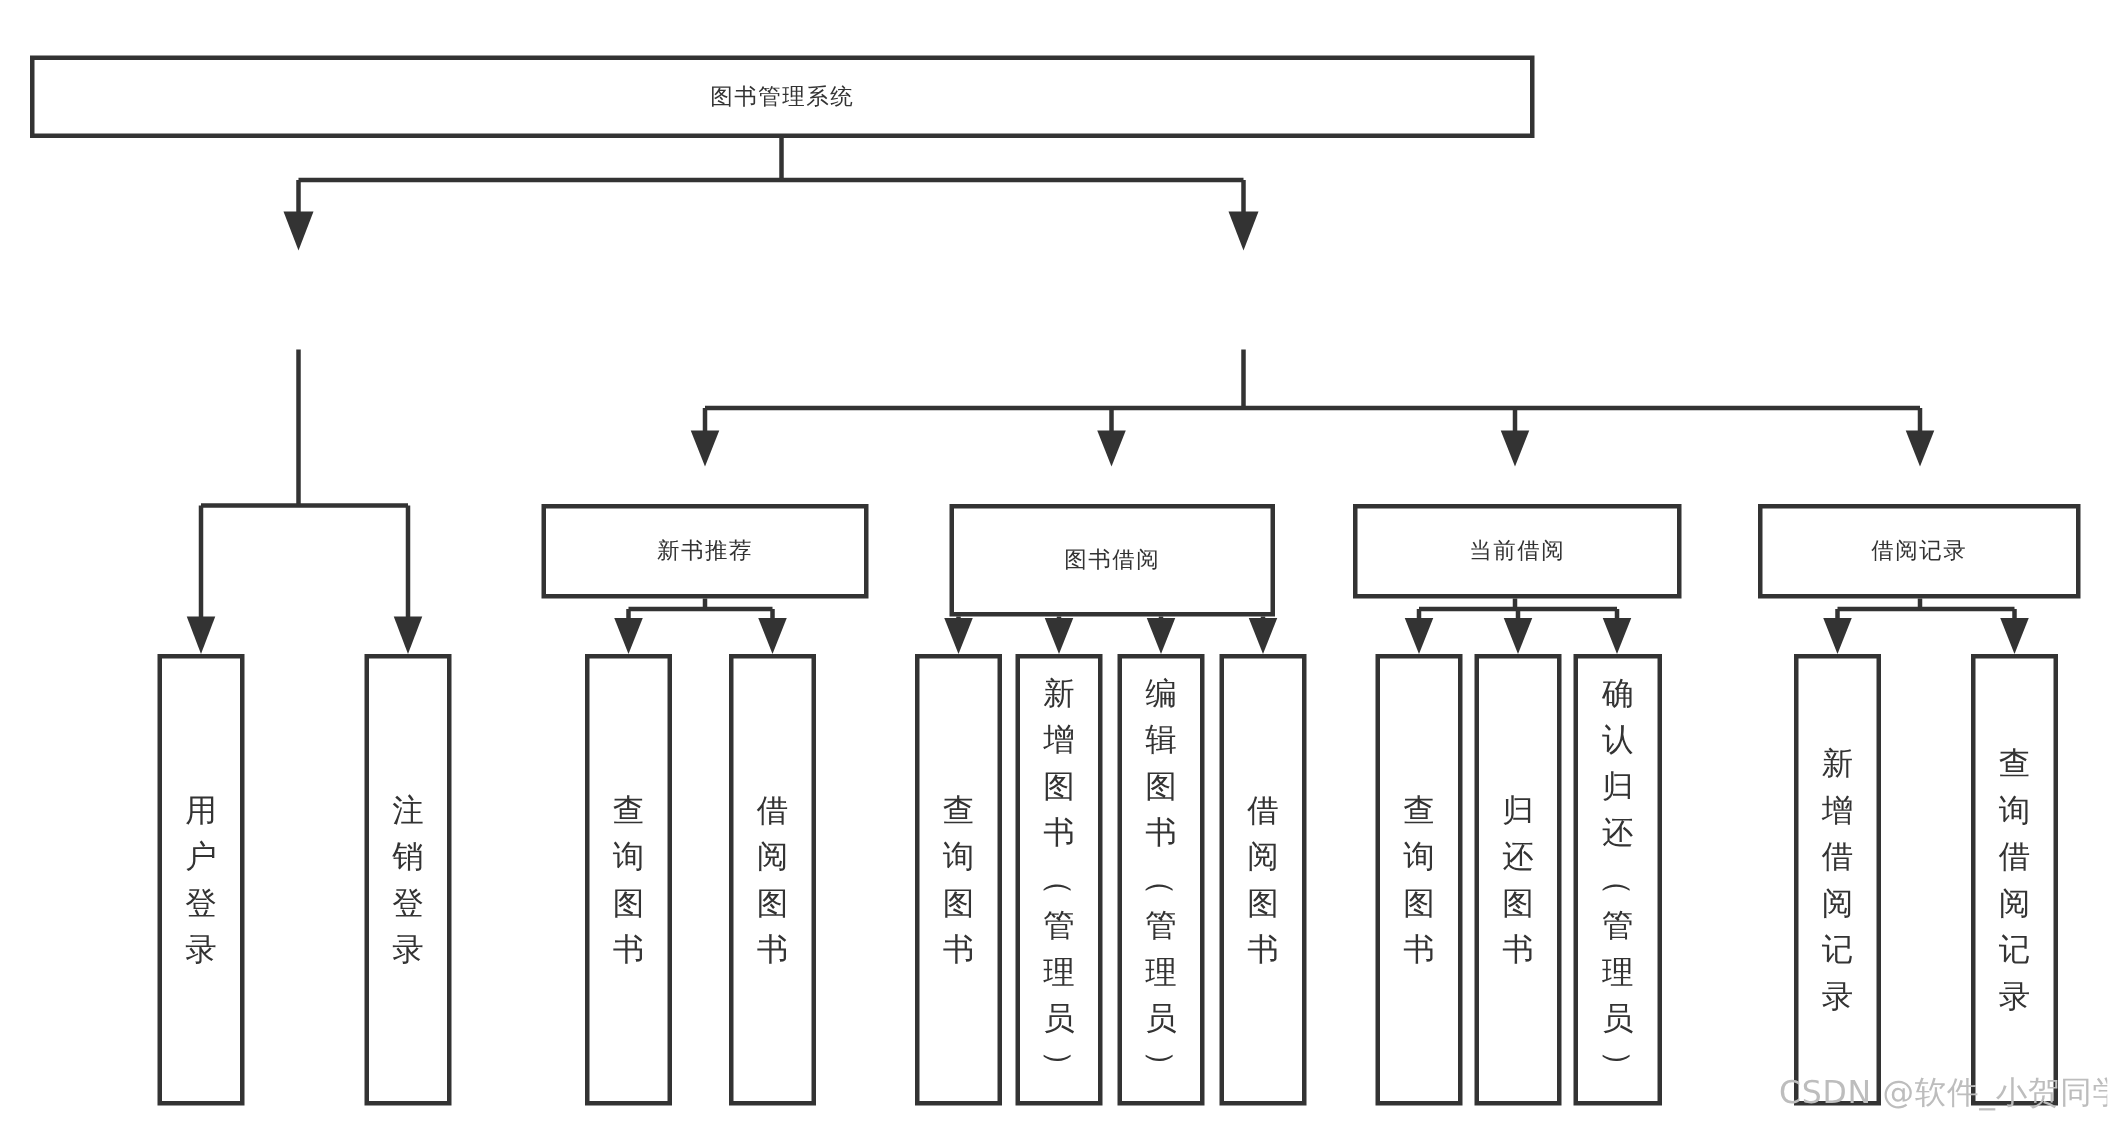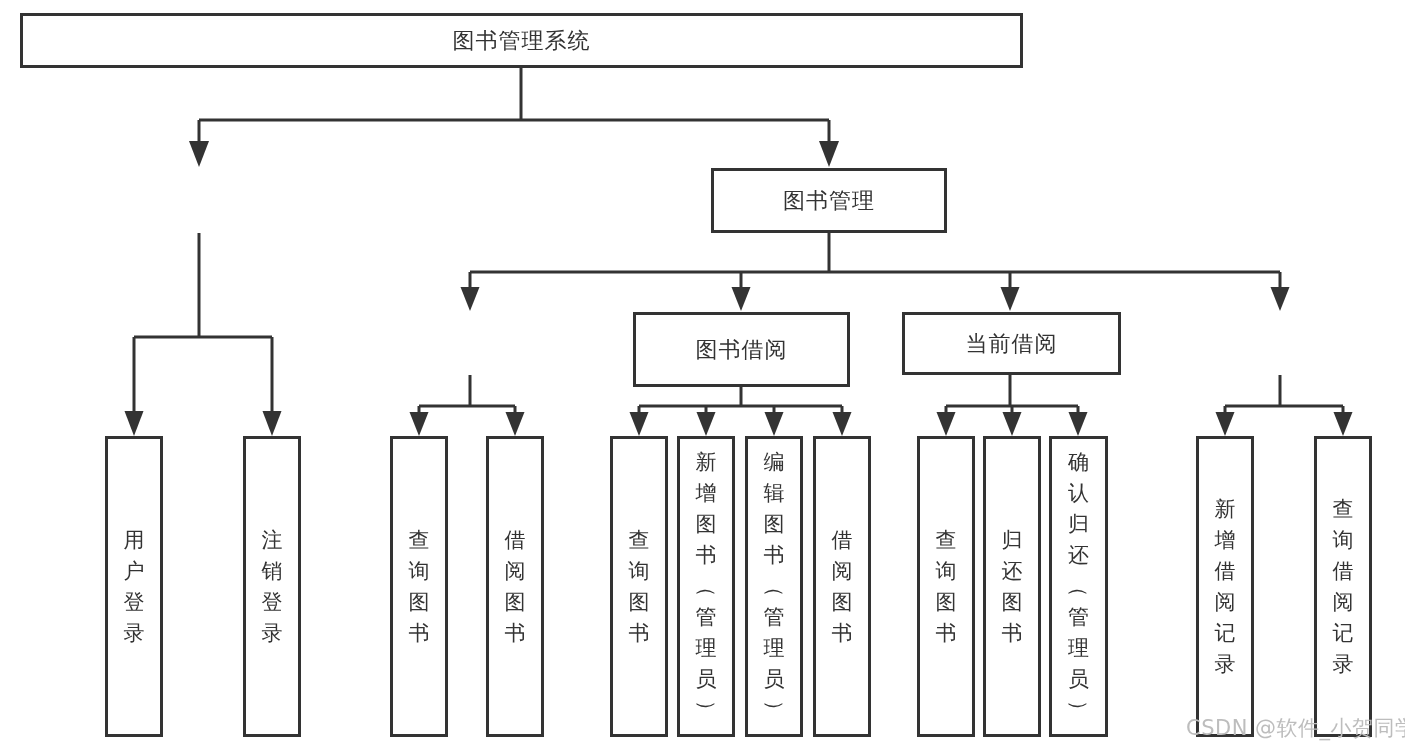--- a/index.html
+++ b/index.html
@@ -14,21 +14,21 @@
   .hbox,.vbox{
     position:absolute;
     box-sizing:border-box;
     border:3px solid #333333;
     background:#ffffff;
     color:#333333;
     display:flex;
     align-items:center;
     justify-content:center;
   }
-  .hbox{font-size:22px;letter-spacing:1px;}
+  .hbox{font-size:15px;letter-spacing:1px;margin-top:24px;}
   .vbox{
     top:436px;height:301px;width:58px;
     flex-direction:column;
     font-size:21px;
   }
   .vbox .ch{display:block;height:31px;line-height:31px;text-align:center;width:100%;}
   .vbox .ch.rot{transform:rotate(90deg);}
   #watermark{
     position:absolute;
     left:1186px;top:714px;
@@ -108,24 +108,25 @@
       <polygon points="936.5,412 955.5,412 946,436"></polygon>
       <polygon points="1002.5,412 1021.5,412 1012,436"></polygon>
       <polygon points="1068.5,412 1087.5,412 1078,436"></polygon>
       <polygon points="1215.5,412 1234.5,412 1225,436"></polygon>
       <polygon points="1333.5,412 1352.5,412 1343,436"></polygon>
     </g>
   </svg>
 
   <div class="hbox" style="left:20px;top:13px;width:1003px;height:55px;">图书管理系统</div>
 
-  <div class="hbox" style="left:711px;top:168px;width:236px;height:65px;">图书管理</div>
-
+
+  <div class="hbox" style="left:361px;top:312px;width:218px;height:63px;">新书推荐</div>
   <div class="hbox" style="left:633px;top:312px;width:217px;height:75px;">图书借阅</div>
   <div class="hbox" style="left:902px;top:312px;width:219px;height:63px;">当前借阅</div>
+  <div class="hbox" style="left:1172px;top:312px;width:215px;height:63px;">借阅记录</div>
 
   <div class="vbox" style="left:105px;">
       <span class="ch">用</span>
       <span class="ch">户</span>
       <span class="ch">登</span>
       <span class="ch">录</span>
     </div>
   <div class="vbox" style="left:243px;">
       <span class="ch">注</span>
       <span class="ch">销</span>

